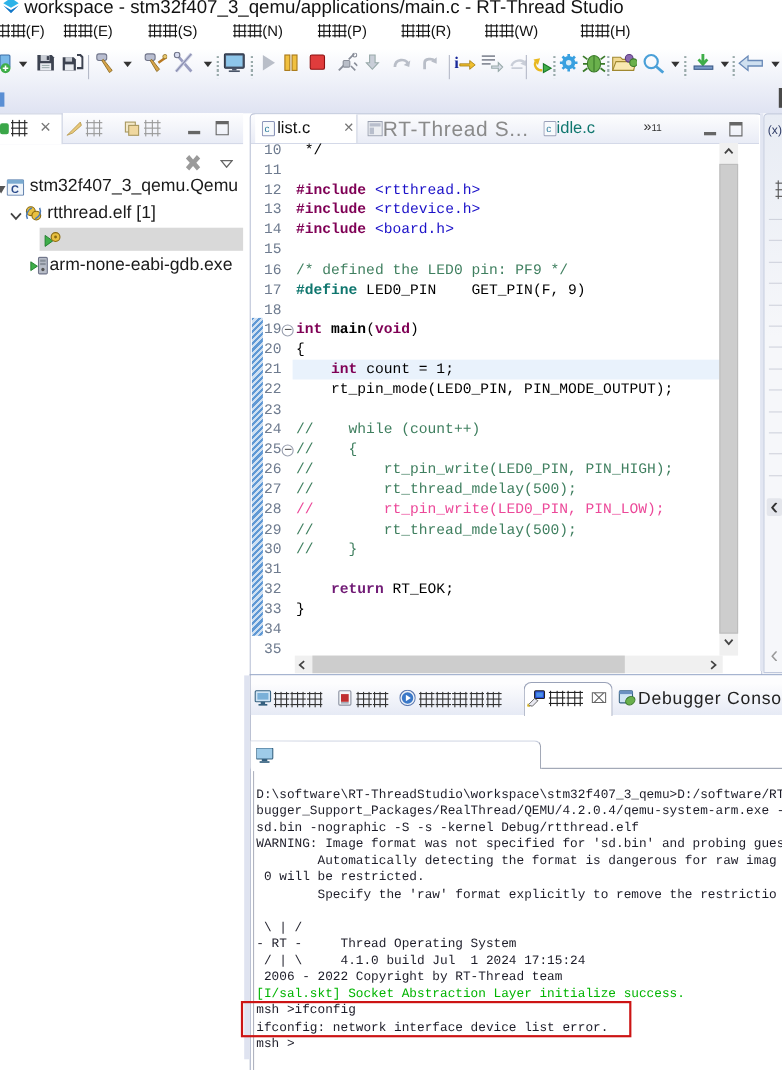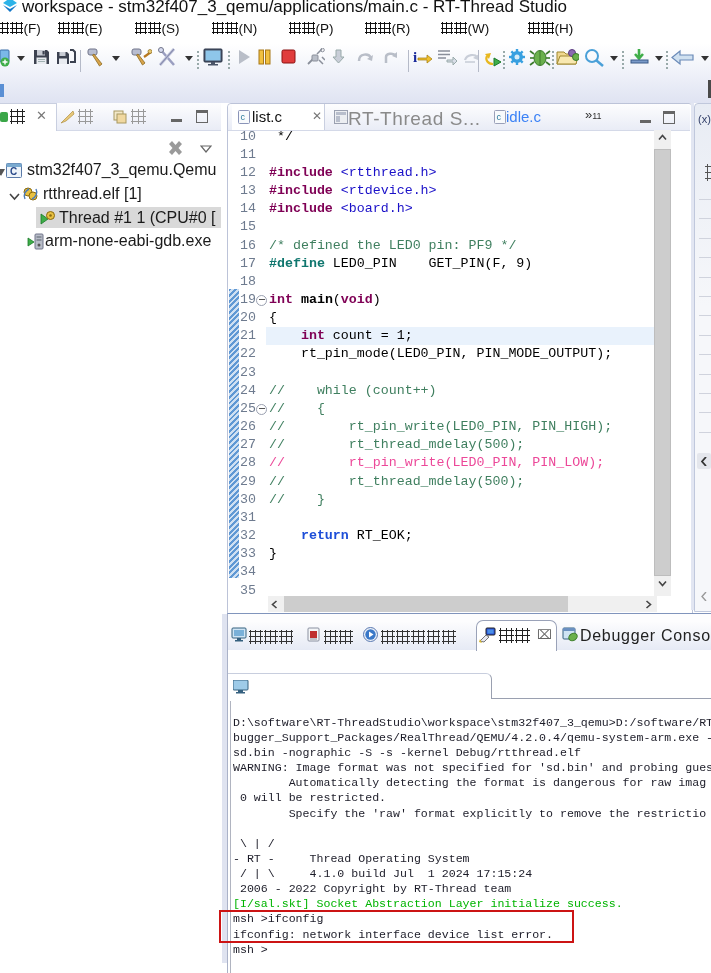--- a/index.html
+++ b/index.html
@@ -247,21 +247,20 @@
         <path d="M3 13 C1 9 3 5 7 3" fill="none" stroke="#4a7ab8" stroke-width="1.4"></path>
         <path d="M14 3 C16 7 14 11 10 13" fill="none" stroke="#4a7ab8" stroke-width="1.4"></path>
       </svg>
       <span class="abs" style="left:43px;top:25px">rtthread.elf [1]</span>
       <div class="abs" style="left:36px;top:47px;width:185px;height:21px;background:#d9d9d9"></div>
       <svg class="abs" style="left:40px;top:50px" width="16" height="15" viewBox="0 0 16 15">
         <path d="M1 4 L1 14 L8 9 Z" fill="#3fae49" stroke="#1a7a28" stroke-width="0.8"></path>
         <circle cx="10.5" cy="5.5" r="4" fill="#e8c040" stroke="#8a6a10"></circle>
         <circle cx="10.5" cy="5.5" r="1.3" fill="#8a6a10"></circle>
       </svg>
-      <span class="abs" style="left:59px;top:49px">Thread #1 1 (CPU#0 [</span>
       <svg class="abs" style="left:27px;top:73px" width="17" height="17" viewBox="0 0 17 17">
         <path d="M1 5 L1 13 L7 9 Z" fill="#3fae49" stroke="#1a7a28" stroke-width="0.8"></path>
         <rect x="8" y="1" width="8" height="15" rx="1" fill="#b8bdc8" stroke="#70758a"></rect>
         <rect x="9.5" y="3" width="5" height="2" fill="#888f9a"></rect>
         <rect x="9.5" y="6" width="5" height="2" fill="#888f9a"></rect>
         <circle cx="12" cy="12" r="1.5" fill="#555"></circle>
       </svg>
       <span class="abs" style="left:45px;top:72px">arm-none-eabi-gdb.exe</span>
     </div>
 </div>
@@ -280,21 +279,21 @@
       <svg class="abs" style="left:106px;top:6px" width="14" height="14" viewBox="0 0 14 14">
         <rect x="0.5" y="0.5" width="13" height="13" fill="#eceef2" stroke="#9aa0b0"></rect>
         <rect x="2" y="2" width="10" height="3" fill="#b8becc"></rect>
         <rect x="2" y="6" width="4" height="6" fill="#b8becc"></rect>
       </svg>
       <span class="abs" style="left:120px;top:4px;font-size:19px;color:#8a8a8a;letter-spacing:0.6px">RT-Thread S...</span>
       <svg class="abs" style="left:266px;top:6px" width="12" height="14" viewBox="0 0 12 14">
         <rect x="0.5" y="0.5" width="11" height="13" rx="1" fill="#f8fafc" stroke="#9aa0b8"></rect>
         <text x="2.5" y="10" font-size="9" fill="#2a7a9a" font-family="Liberation Sans">c</text>
       </svg>
-      <span class="abs" style="left:278px;top:4px;font-size:15px;color:#3b82f6">idle.c</span>
+      <span class="abs" style="left:278px;top:4px;font-size:15px;color:#0f766e">idle.c</span>
       <span class="abs" style="left:357px;top:3px;font-size:13px;font-weight:normal;color:#333">»<span style="font-size:9px">11</span></span>
       <div class="abs" style="left:412px;top:8px;width:11px;height:8px;border-bottom:3px solid #666"></div>
       <div class="abs" style="left:435px;top:7px;width:10px;height:9px;border:1.5px solid #666;border-top-width:3px"></div>
     </div>
 
   <div id="code" class="abs mono" style="left:0;top:26px;width:462px;height:483px;overflow:hidden">
       <div class="abs" style="left:38px;top:197.3px;width:388px;height:18.2px;background:#e9f2fc"></div>
       <pre class="mono abs" style="left:11px;top:-2.4px;margin:0;font-size:13.3px;line-height:18.15px;color:#6e7b8f;text-align:right;width:17px">10
 11
 12
@@ -337,21 +336,21 @@
     rt_pin_mode(LED0_PIN, PIN_MODE_OUTPUT);
 
 <span style="color:#3f7f5f">//    while (count++)</span>
 <span style="color:#3f7f5f">//    {</span>
 <span style="color:#3f7f5f">//        rt_pin_write(LED0_PIN, PIN_HIGH);</span>
 <span style="color:#3f7f5f">//        rt_thread_mdelay(500);</span>
 <span style="color:#ec4899">//        rt_pin_write(LED0_PIN, PIN_LOW);</span>
 <span style="color:#3f7f5f">//        rt_thread_mdelay(500);</span>
 <span style="color:#3f7f5f">//    }</span>
 
-    <b style="color:#1d4ed8">return</b> RT_EOK;
+    <b style="color:#701a75">return</b> RT_EOK;
 }
 
 </pre>
       <div class="abs" style="left:1px;top:159px;width:10px;height:289px;background:repeating-linear-gradient(135deg,#5f98d4 0 2px,#cfe0f2 2px 4px)"></div>
       <div class="abs" style="left:28px;top:164.95px;width:9px;height:9px;border:1px solid #9aa0b0;border-radius:50%;background:#fff">
         <div style="margin:3.5px 1.5px;height:1px;background:#555"></div>
       </div>
       <div class="abs" style="left:28px;top:273.85px;width:9px;height:9px;border:1px solid #9aa0b0;border-radius:50%;background:#fff">
         <div style="margin:3.5px 1.5px;height:1px;background:#555"></div>
       </div>

